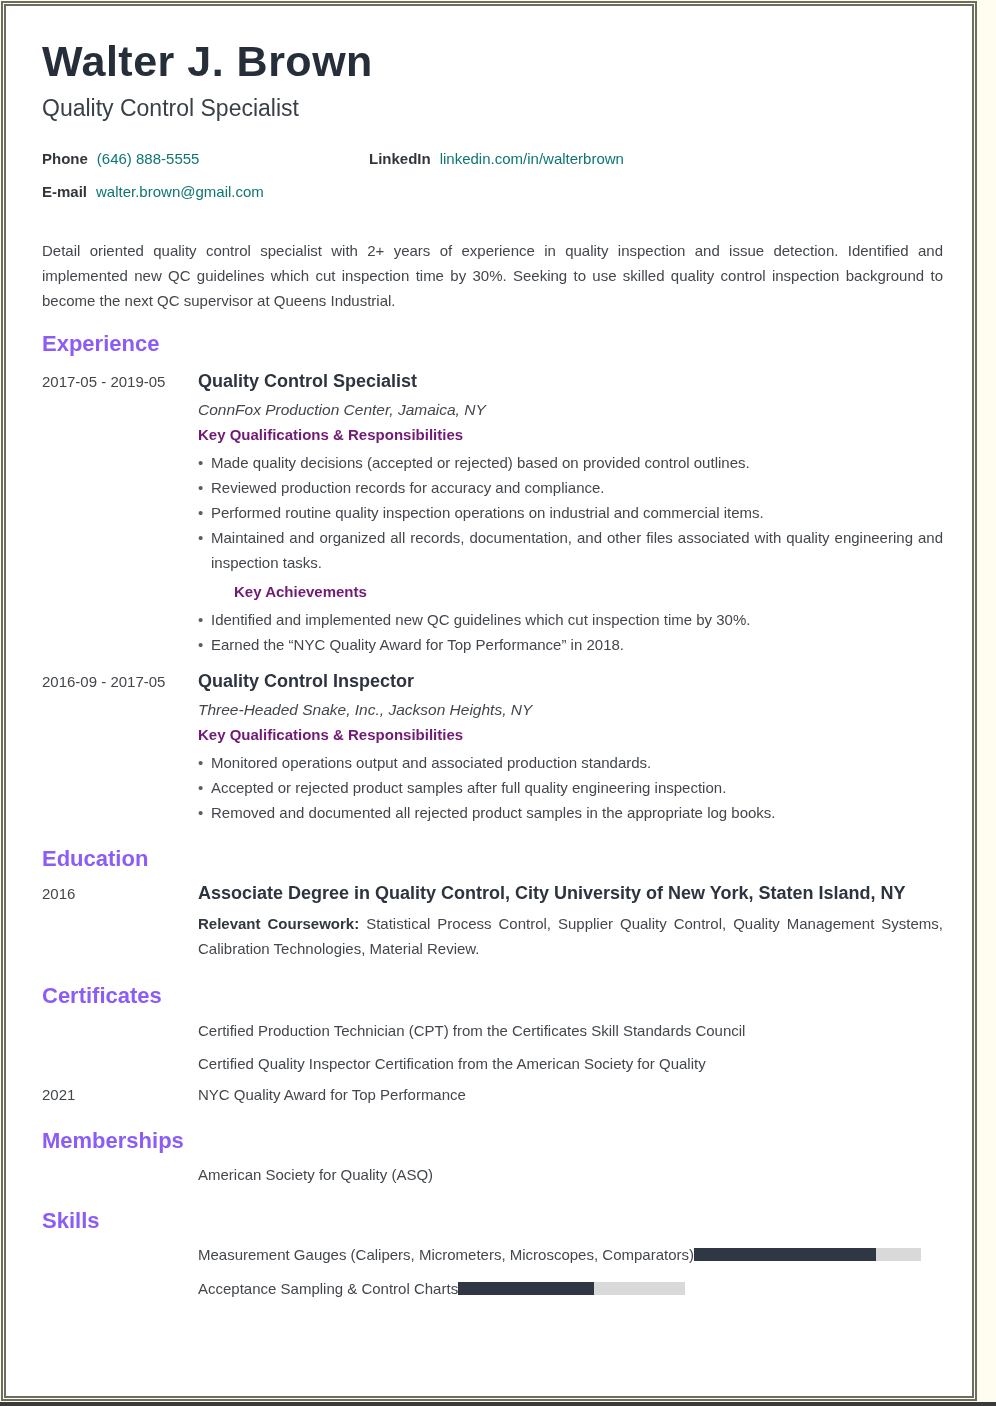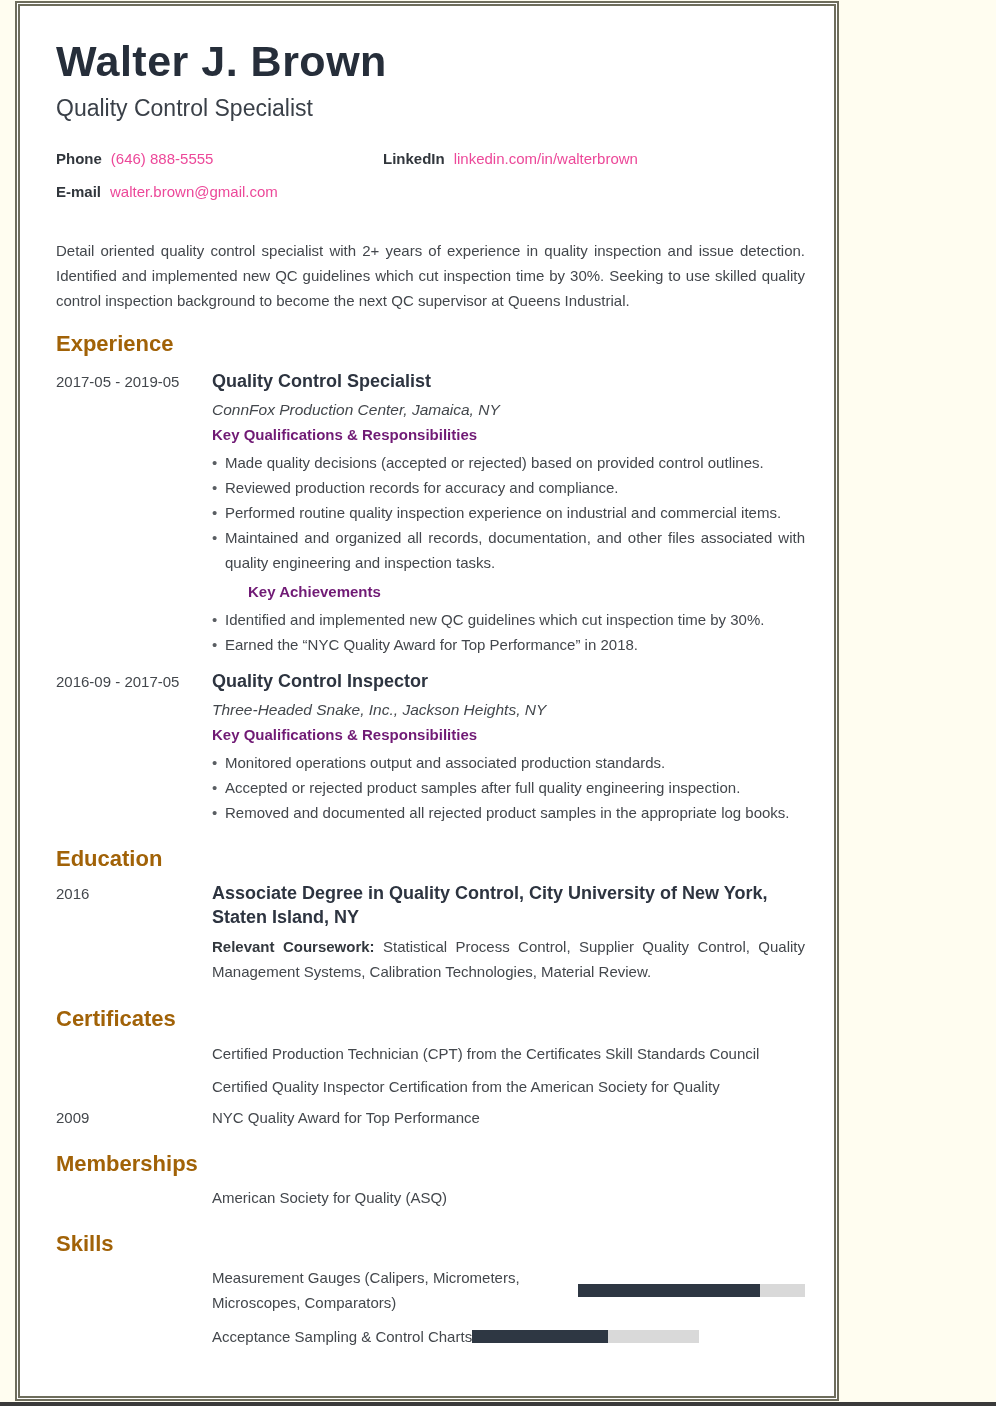--- a/index.html
+++ b/index.html
@@ -9,23 +9,23 @@
   body {
     width: 996px;
     height: 1406px;
     position: relative;
     background: #fffdf0;
     font-family: "Liberation Sans", sans-serif;
     overflow: hidden;
   }
   .page-frame {
     position: absolute;
-    left: 15px;
+    left: 1px;
     top: 1px;
-    width: 824px;
+    width: 976px;
     height: 1400px;
     box-sizing: border-box;
     border: 5px double #6e6d5c;
     background: #ffffff;
   }
   .bottom-edge {
     position: absolute;
     left: 0;
     bottom: 0;
     width: 100%;
@@ -60,35 +60,35 @@
     grid-template-columns: 327px 1fr;
     row-gap: 13px;
     font-size: 15px;
     line-height: 20px;
   }
   .contact-cell .clabel {
     font-weight: 700;
     color: #31363c;
     margin-right: 9px;
   }
-  .contact-cell .cvalue { color: #ec4899; }
+  .contact-cell .cvalue { color: #0f766e; }
   
   .summary {
     margin: 36px 0 0 0;
     font-size: 15px;
     line-height: 25px;
     color: #43474c;
     text-align: justify;
   }
   h2.section-heading {
     margin: 0;
     font-size: 22px;
     line-height: 30px;
     font-weight: 700;
-    color: #a16207;
+    color: #8b5cf6;
   }
   .sec-experience h2 { margin-top: 16px; }
   .sec-education h2, .sec-awards h2, .sec-memberships h2, .sec-skills h2 { margin-top: 19px; }
   .sec-certificates h2 { margin-top: 20px; }
 
   .row {
     display: grid;
     grid-template-columns: 156px 1fr;
     align-items: baseline;
   }
@@ -215,21 +215,21 @@
             <div class="bullet">
                 <span class="dot">•</span>
                 <span class="btext">Made quality decisions (accepted or rejected) based on provided control outlines.</span>
               </div>
             <div class="bullet">
                 <span class="dot">•</span>
                 <span class="btext">Reviewed production records for accuracy and compliance.</span>
               </div>
             <div class="bullet">
                 <span class="dot">•</span>
-                <span class="btext">Performed routine quality inspection experience on industrial and commercial items.</span>
+                <span class="btext">Performed routine quality inspection operations on industrial and commercial items.</span>
               </div>
             <div class="bullet">
                 <span class="dot">•</span>
                 <span class="btext">Maintained and organized all records, documentation, and other files associated with quality engineering and inspection tasks.</span>
               </div>
           </div>
           <div class="sub-heading ach-heading">Key Achievements</div>
           <div class="bullets">
             <div class="bullet">
                 <span class="dot">•</span>
@@ -282,21 +282,21 @@
     </div>
 
     <div class="section sec-certificates">
       <h2 class="section-heading">Certificates</h2>
       <div class="indent plain-row cert-1">Certified Production Technician (CPT) from the Certificates Skill Standards Council</div>
       <div class="indent plain-row cert-2">Certified Quality Inspector Certification from the American Society for Quality</div>
     </div>
 
     <div class="section sec-awards">
       <div class="row award-row">
-        <div class="year">2009</div>
+        <div class="year">2021</div>
         <div class="plain-row">NYC Quality Award for Top Performance</div>
       </div>
     </div>
 
     <div class="section sec-memberships">
       <h2 class="section-heading">Memberships</h2>
       <div class="indent plain-row membership-row">American Society for Quality (ASQ)</div>
     </div>
 
     <div class="section sec-skills">

